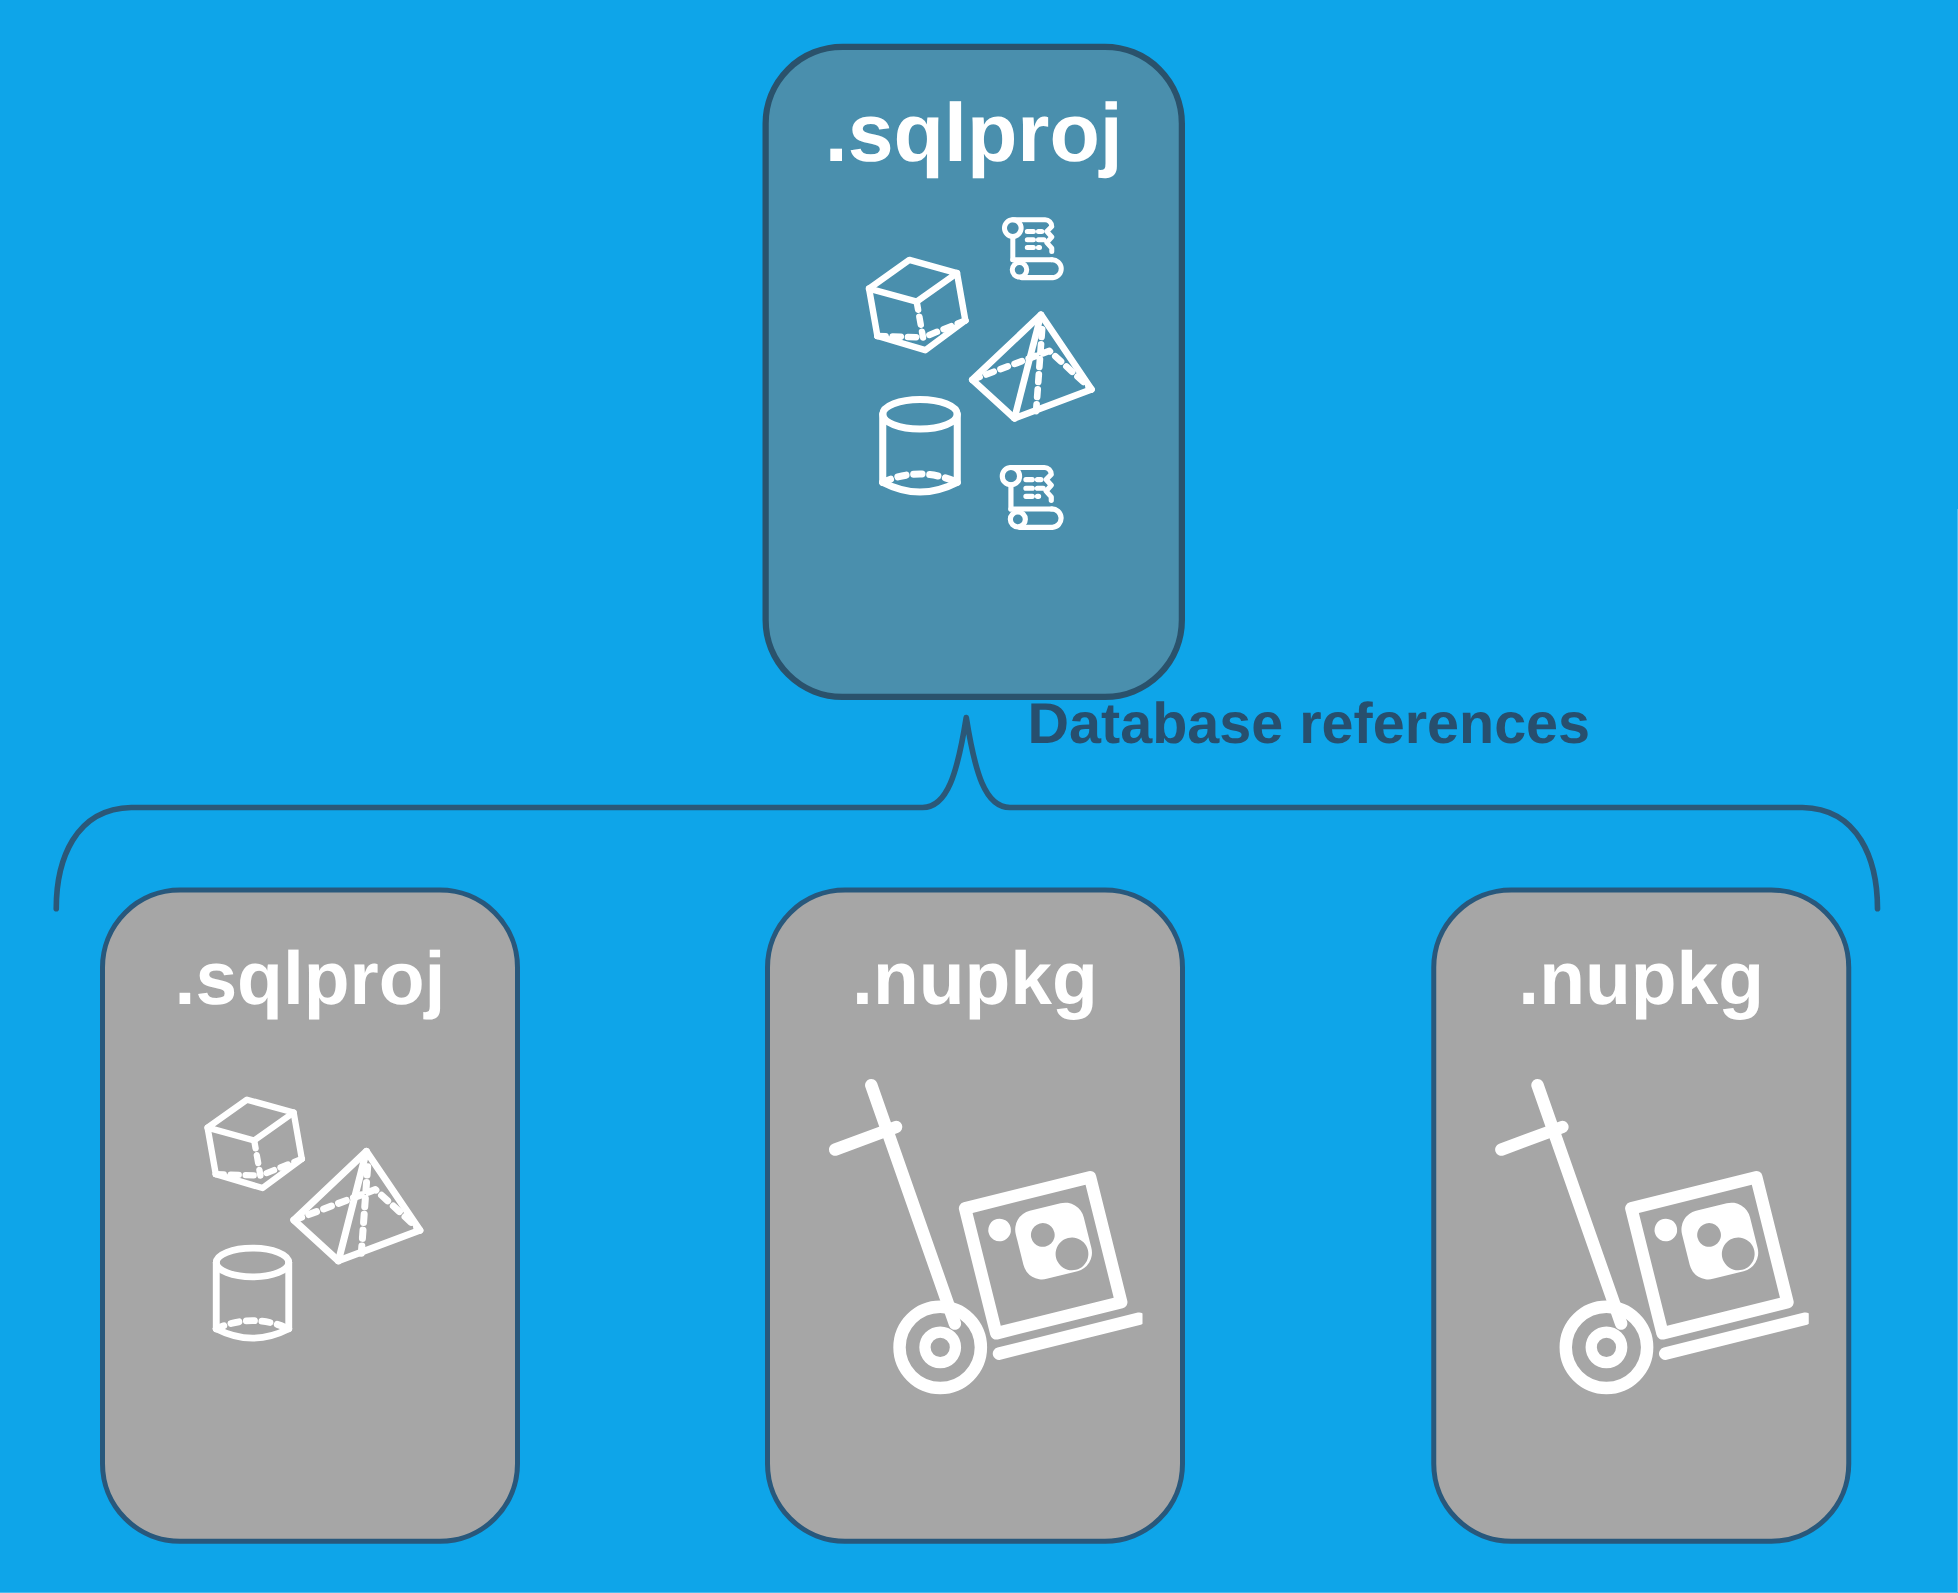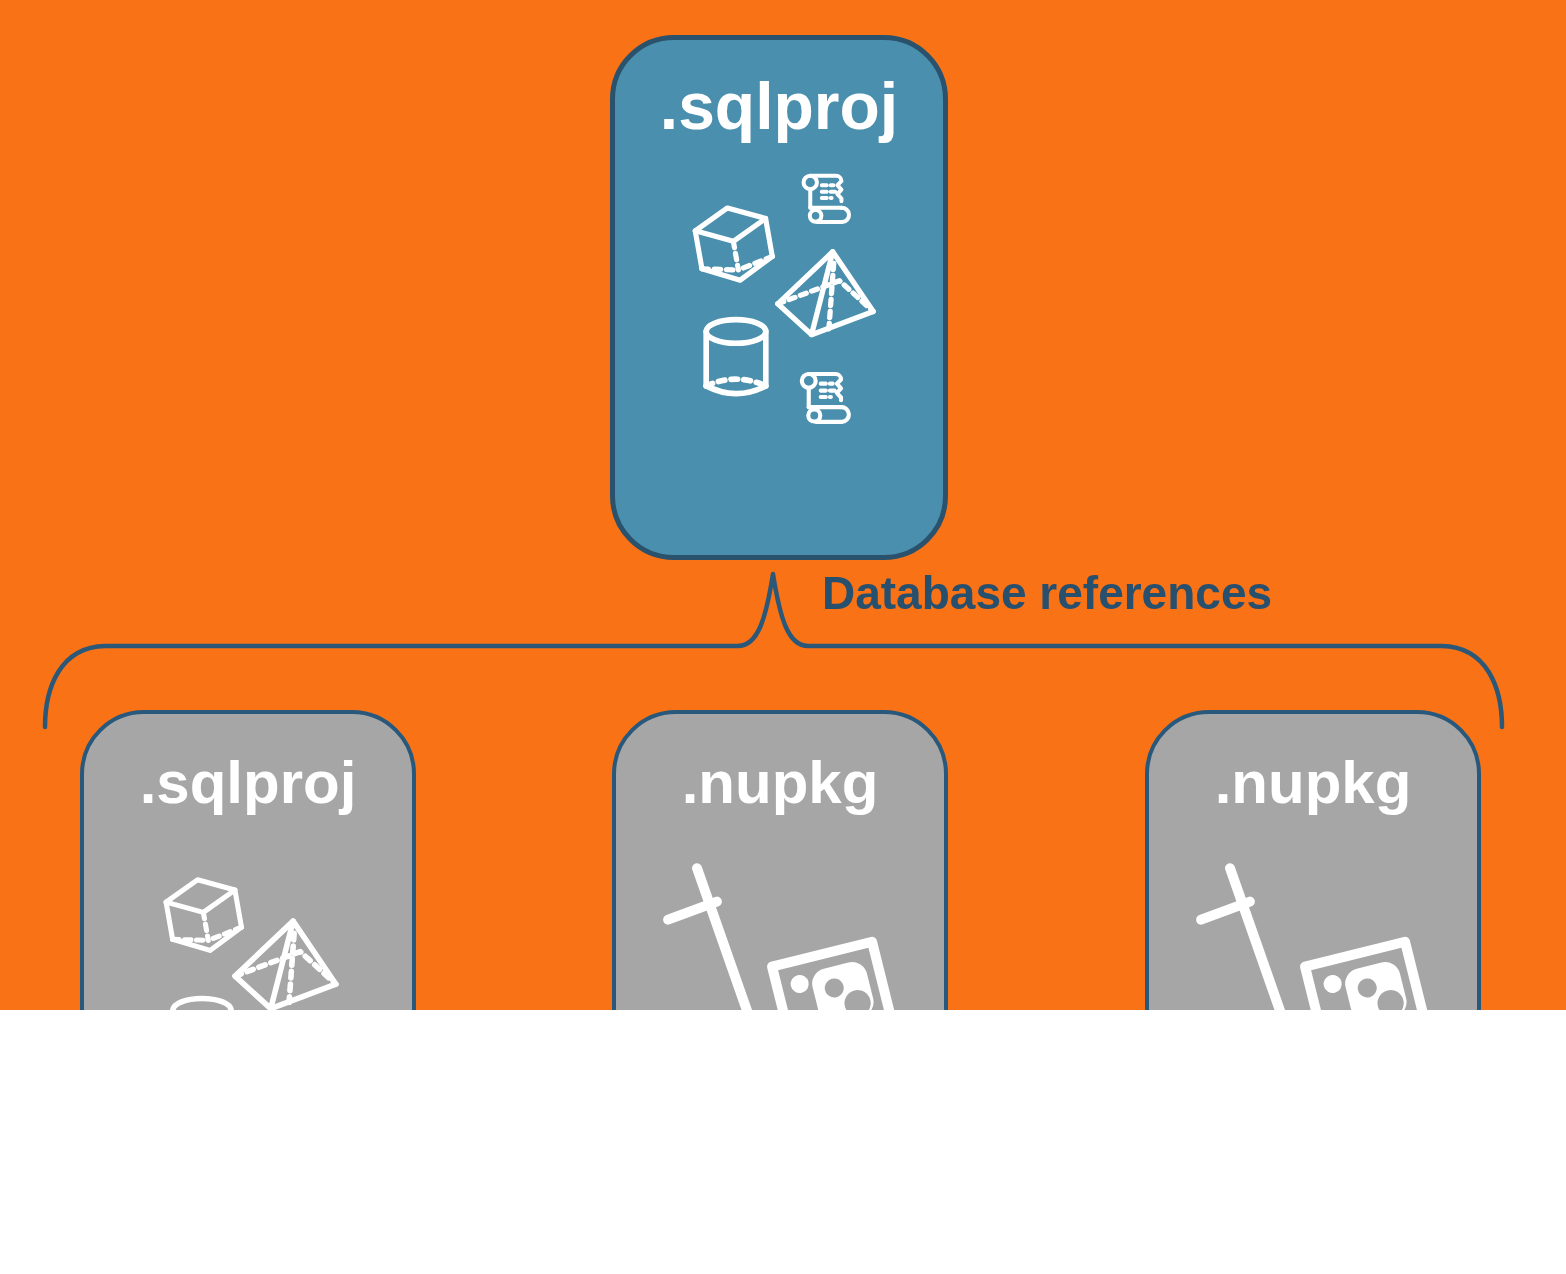--- a/index.html
+++ b/index.html
@@ -3,21 +3,21 @@
 <meta charset="utf-8">
 <style>
   :root{
     --parent-fill:#4A8FAD; --parent-border:#2A526C;
     --child-fill:#A6A6A6;  --child-border:#28587C;
     --connector:#2B5878;   --label-text:#274F6E;
     --icon:#FFFFFF;        --title-text:#FFFFFF;
   }
   *{box-sizing:border-box;margin:0;padding:0;}
   body{background:#fff;font-family:"Liberation Sans",sans-serif;}
-  .canvas{position:relative;width:1566px;height:1010px;background:#f97316;overflow:hidden;}
+  .canvas{position:relative;width:1566px;height:1274px;background:#0ea5e9;overflow:hidden;}
 
   .box{position:absolute;border-radius:64px;}
   .box.parent{left:610px;top:35px;width:338px;height:525px;
     background:var(--parent-fill);border:5px solid var(--parent-border);}
   .box.child{top:710px;width:336px;height:525px;
     background:var(--child-fill);border:4px solid var(--child-border);}
   #child-0{left:80px;} #child-1{left:612px;} #child-2{left:1145px;}
 
   .box-title{width:100%;text-align:center;color:var(--title-text);font-weight:bold;}
   .parent .box-title{margin-top:28px;font-size:66px;}
@@ -34,21 +34,21 @@
   .child .cube{left:74px;top:156px;width:92px;}
   .child .pyramid{left:146px;top:201px;width:112px;}
   .child .cylinder{left:82px;top:281px;width:72px;}
   
   .child .handtruck{left:34px;top:146px;width:264px;}
 
   .brace{position:absolute;left:0;top:560px;width:1566px;height:200px;}
   .brace path{stroke:var(--connector);stroke-width:4.5;fill:none;
     stroke-linecap:round;stroke-linejoin:round;}
 
-  .connector-label{position:absolute;left:822px;top:566px;
+  .connector-label{position:absolute;left:822px;top:551px;
     font-size:46px;font-weight:bold;color:var(--label-text);white-space:nowrap;}
 </style>
 </head>
 <body>
 
 <div class="canvas">
 
   <section class="box parent">
     <div class="box-title">.sqlproj</div>
 

